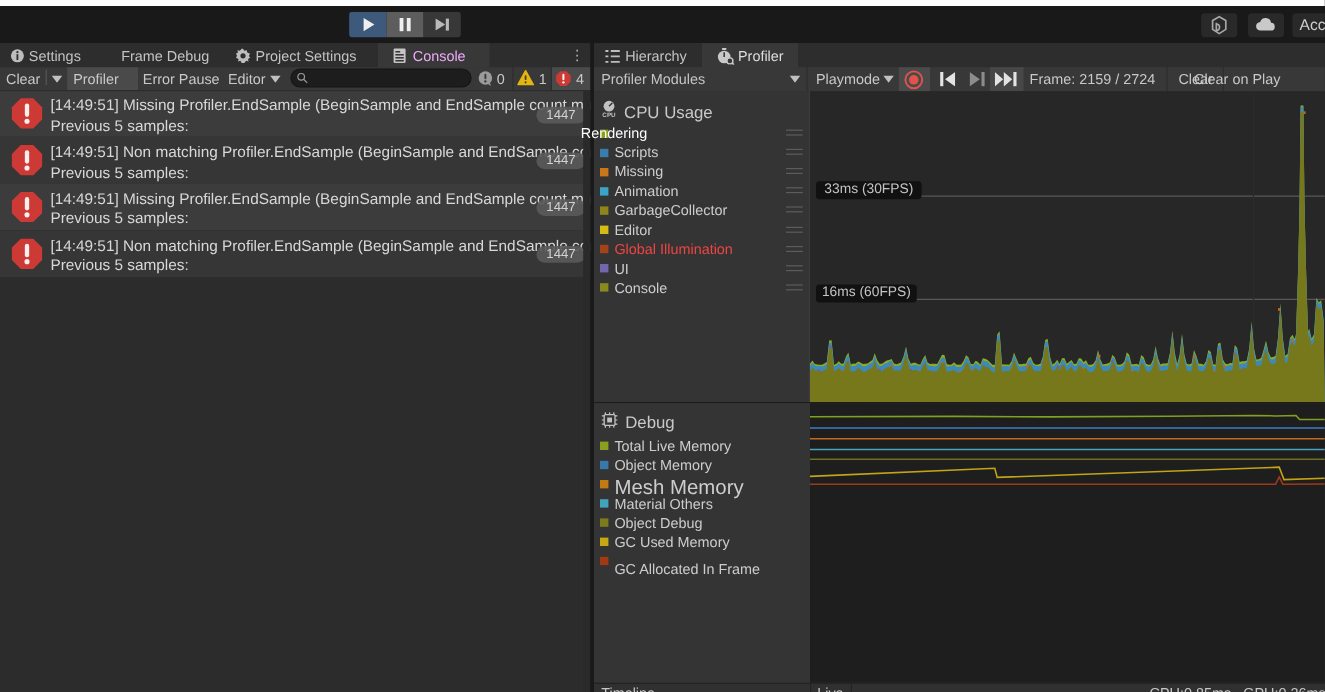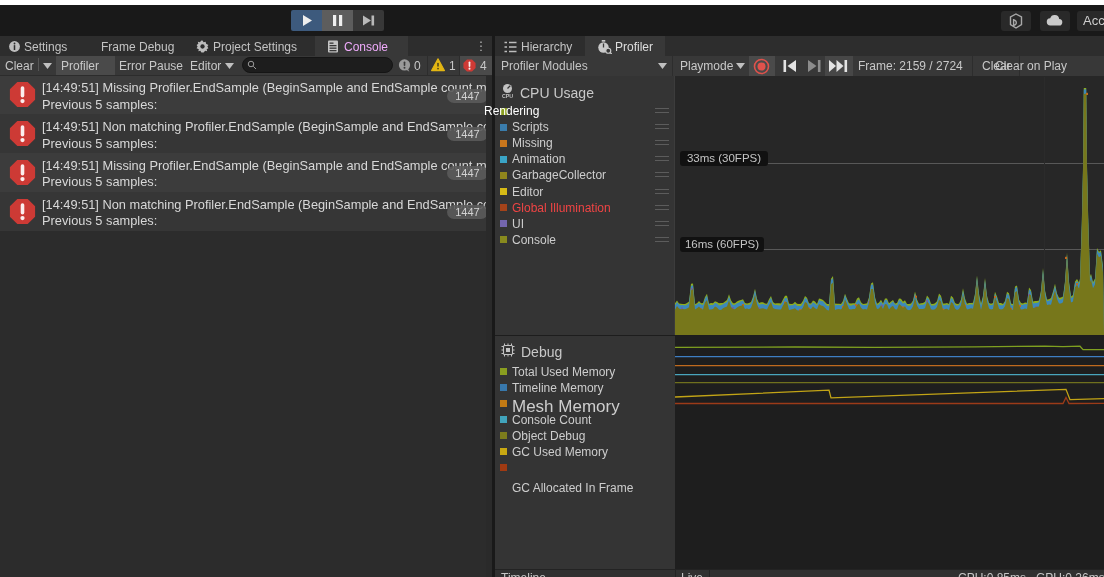--- a/index.html
+++ b/index.html
@@ -309,33 +309,33 @@
 <div style="position:absolute;left:675px;top:336px;width:429px;height:233px;background:#1e1e1e"></div>
 <svg width="14" height="14" viewBox="0 0 28 28" style="position:absolute;left:501px;top:343px">
     <g stroke="#c2c2c2" stroke-width="2">
       <path d="M7 1v4 M14 1v4 M21 1v4 M7 23v4 M14 23v4 M21 23v4 M1 7h4 M1 14h4 M1 21h4 M23 7h4 M23 14h4 M23 21h4"></path>
     </g>
     <rect x="5" y="5" width="18" height="18" rx="2" fill="none" stroke="#c2c2c2" stroke-width="2.2"></rect>
     <rect x="10" y="10" width="8" height="8" fill="#c2c2c2"></rect>
   </svg>
 <div style="position:absolute;left:521px;top:344px;font-size:14px;color:#c8c8c8">Debug</div>
 <div style="position:absolute;left:500px;top:368.0px;width:7px;height:7px;background:#8a9e20"></div>
-<div style="position:absolute;left:512px;top:364.5px;font-size:12px;color:#cdcdcd;white-space:nowrap">Total Used Memory</div>
+<div style="position:absolute;left:512px;top:364.5px;font-size:12px;color:#cdcdcd;white-space:nowrap">Total Live Memory</div>
 <div style="position:absolute;left:500px;top:384.1px;width:7px;height:7px;background:#3878ac"></div>
-<div style="position:absolute;left:512px;top:380.6px;font-size:12px;color:#cdcdcd;white-space:nowrap">Timeline Memory</div>
+<div style="position:absolute;left:512px;top:380.6px;font-size:12px;color:#cdcdcd;white-space:nowrap">Object Memory</div>
 <div style="position:absolute;left:500px;top:400.1px;width:7px;height:7px;background:#c27a14"></div>
 <div style="position:absolute;left:512px;top:396.6px;font-size:17px;color:#cdcdcd;white-space:nowrap">Mesh Memory</div>
 <div style="position:absolute;left:500px;top:416.1px;width:7px;height:7px;background:#41a4bc"></div>
-<div style="position:absolute;left:512px;top:412.6px;font-size:12px;color:#cdcdcd;white-space:nowrap">Console Count</div>
+<div style="position:absolute;left:512px;top:412.6px;font-size:12px;color:#cdcdcd;white-space:nowrap">Material Others</div>
 <div style="position:absolute;left:500px;top:432.2px;width:7px;height:7px;background:#7c7c1c"></div>
 <div style="position:absolute;left:512px;top:428.7px;font-size:12px;color:#cdcdcd;white-space:nowrap">Object Debug</div>
 <div style="position:absolute;left:500px;top:448.2px;width:7px;height:7px;background:#c8a812"></div>
 <div style="position:absolute;left:512px;top:444.8px;font-size:12px;color:#cdcdcd;white-space:nowrap">GC Used Memory</div>
 <div style="position:absolute;left:500px;top:464.3px;width:7px;height:7px;background:#a03a12"></div>
-<div style="position:absolute;left:512px;top:481px;font-size:12px;color:#cdcdcd;white-space:nowrap">GC Allocated In Frame</div>
+<div style="position:absolute;left:512px;top:467px;font-size:12px;color:#cdcdcd;white-space:nowrap">GC Allocated In Frame</div>
 <svg width="429" height="233" style="position:absolute;left:675px;top:336px">
 <polyline points="0,11.3 120,11.0 200,11.4 300,10.8 370,10.2 388,10.6 405,10.2 408,13.6 429,13.6" fill="none" stroke="#7fa020" stroke-width="1.3"></polyline>
     <polyline points="0,20.7 429,20.7" fill="none" stroke="#3e7ec2" stroke-width="1.3"></polyline>
     <polyline points="0,29.6 429,29.6" fill="none" stroke="#bf6a1e" stroke-width="1.3"></polyline>
     <polyline points="0,38.6 429,38.6" fill="none" stroke="#49a5bd" stroke-width="1.3"></polyline>
     <polyline points="0,46.7 429,46.7" fill="none" stroke="#6f701e" stroke-width="1.3"></polyline>
     <polyline points="0,61.0 154,54.2 156,61.8 391,53.3 395,63.7 429,62.6" fill="none" stroke="#c2a416" stroke-width="1.3"></polyline>
     <polyline points="0,67.5 388,67.5 391,61.5 394,67.5 429,67.3" fill="none" stroke="#9c3b18" stroke-width="1.3"></polyline>
 </svg>
 

